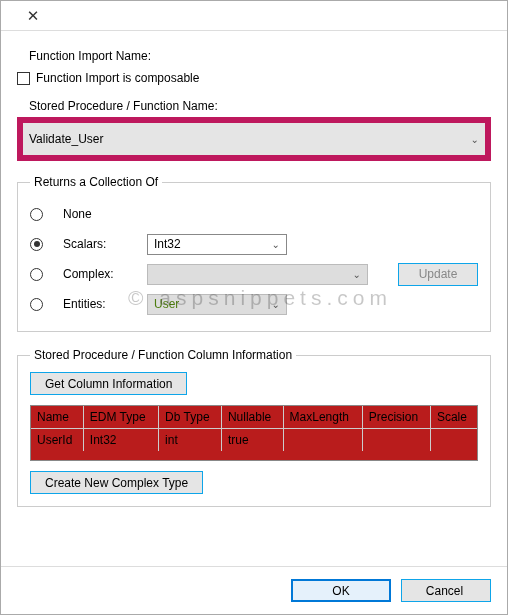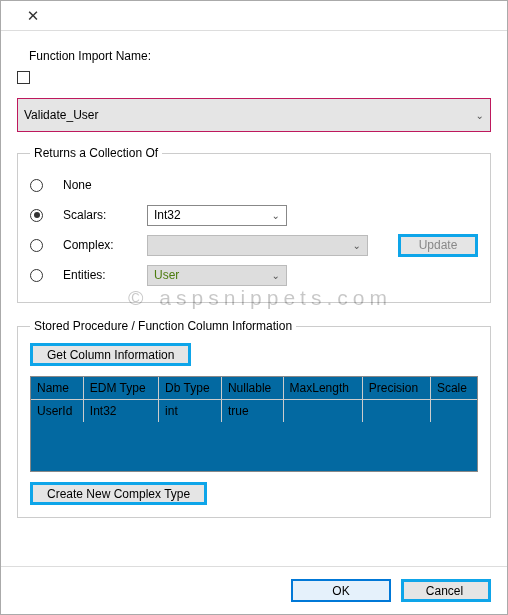--- a/index.html
+++ b/index.html
@@ -38,21 +38,21 @@
     padding: 2px 6px;
     font: inherit;
     background:#fff;
   }
   .checkbox-row { display:flex; align-items:center; margin:8px 0 14px 0; gap:6px; }
   .wincheck {
     width:13px; height:13px; border:1px solid #333; background:#fff;
   }
   .dropdown {
     width:100%; height:23px;
-    border:1px solid #be185d;
+    border:6px solid #be185d;
     background:#e5e5e5;
     padding: 16px 6px;
     display:flex; align-items:center;
     position:relative;
     cursor:default;
   }
   .dropdown .chev {
     position:absolute; right:6px; top:50%; transform:translateY(-50%);
     font-size:10px; color:#555;
   }
@@ -76,32 +76,32 @@
   }
   .radio-label { width:64px; }
   .combo {
     height:21px; border:1px solid #888; background:#fff;
     padding: 0 6px; display:flex; align-items:center; position:relative;
     font:inherit;
   }
   .combo .chev { position:absolute; right:6px; top:50%; transform:translateY(-50%); font-size:10px; color:#555;}
   .combo.disabled { background:#ddd; border-color:#bbb; }
   .btn {
-    border:3px solid #0ea5e9; background:#e5e5e5;
+    border:1px solid #0ea5e9; background:#e5e5e5;
     height:23px; padding: 0 14px;
     font:inherit; display:inline-flex; align-items:center; justify-content:center;
     cursor:default;
   }
   .btn.disabled { color:#888; }
   .scalars-combo { width:140px; }
   .complex-combo { flex:1; margin-right:10px; }
   .entities-combo { width:140px; }
   .col-table-wrap {
-    border:1px solid #888; background:#0369a1;
-    height:96px; overflow:hidden;
+    border:1px solid #888; background:#b91c1c;
+    height:56px; overflow:hidden;
   }
   table.col-table {
     border-collapse:collapse; width:100%; font:inherit;
   }
   table.col-table th, table.col-table td {
     text-align:left; padding:4px 6px; font-weight:normal;
     border-right:1px solid #ccc;
     white-space:nowrap;
   }
   table.col-table th:last-child, table.col-table td:last-child { border-right:none; }
@@ -134,22 +134,24 @@
     <span>✕</span>
   </div>
 </div>
 
 <div class="content">
 
   <div class="label">Function Import Name:</div>
 
   <div class="checkbox-row">
     <div class="wincheck"></div>
+    <span>Function Import is composable</span>
   </div>
 
+  <div class="label">Stored Procedure / Function Name:</div>
   <div class="dropdown">
     <span>Validate_User</span>
     <span class="chev">⌄</span>
   </div>
 
   <fieldset class="group">
     <legend>Returns a Collection Of</legend>
 
     <div class="radio-row">
       <div class="radio"></div>

